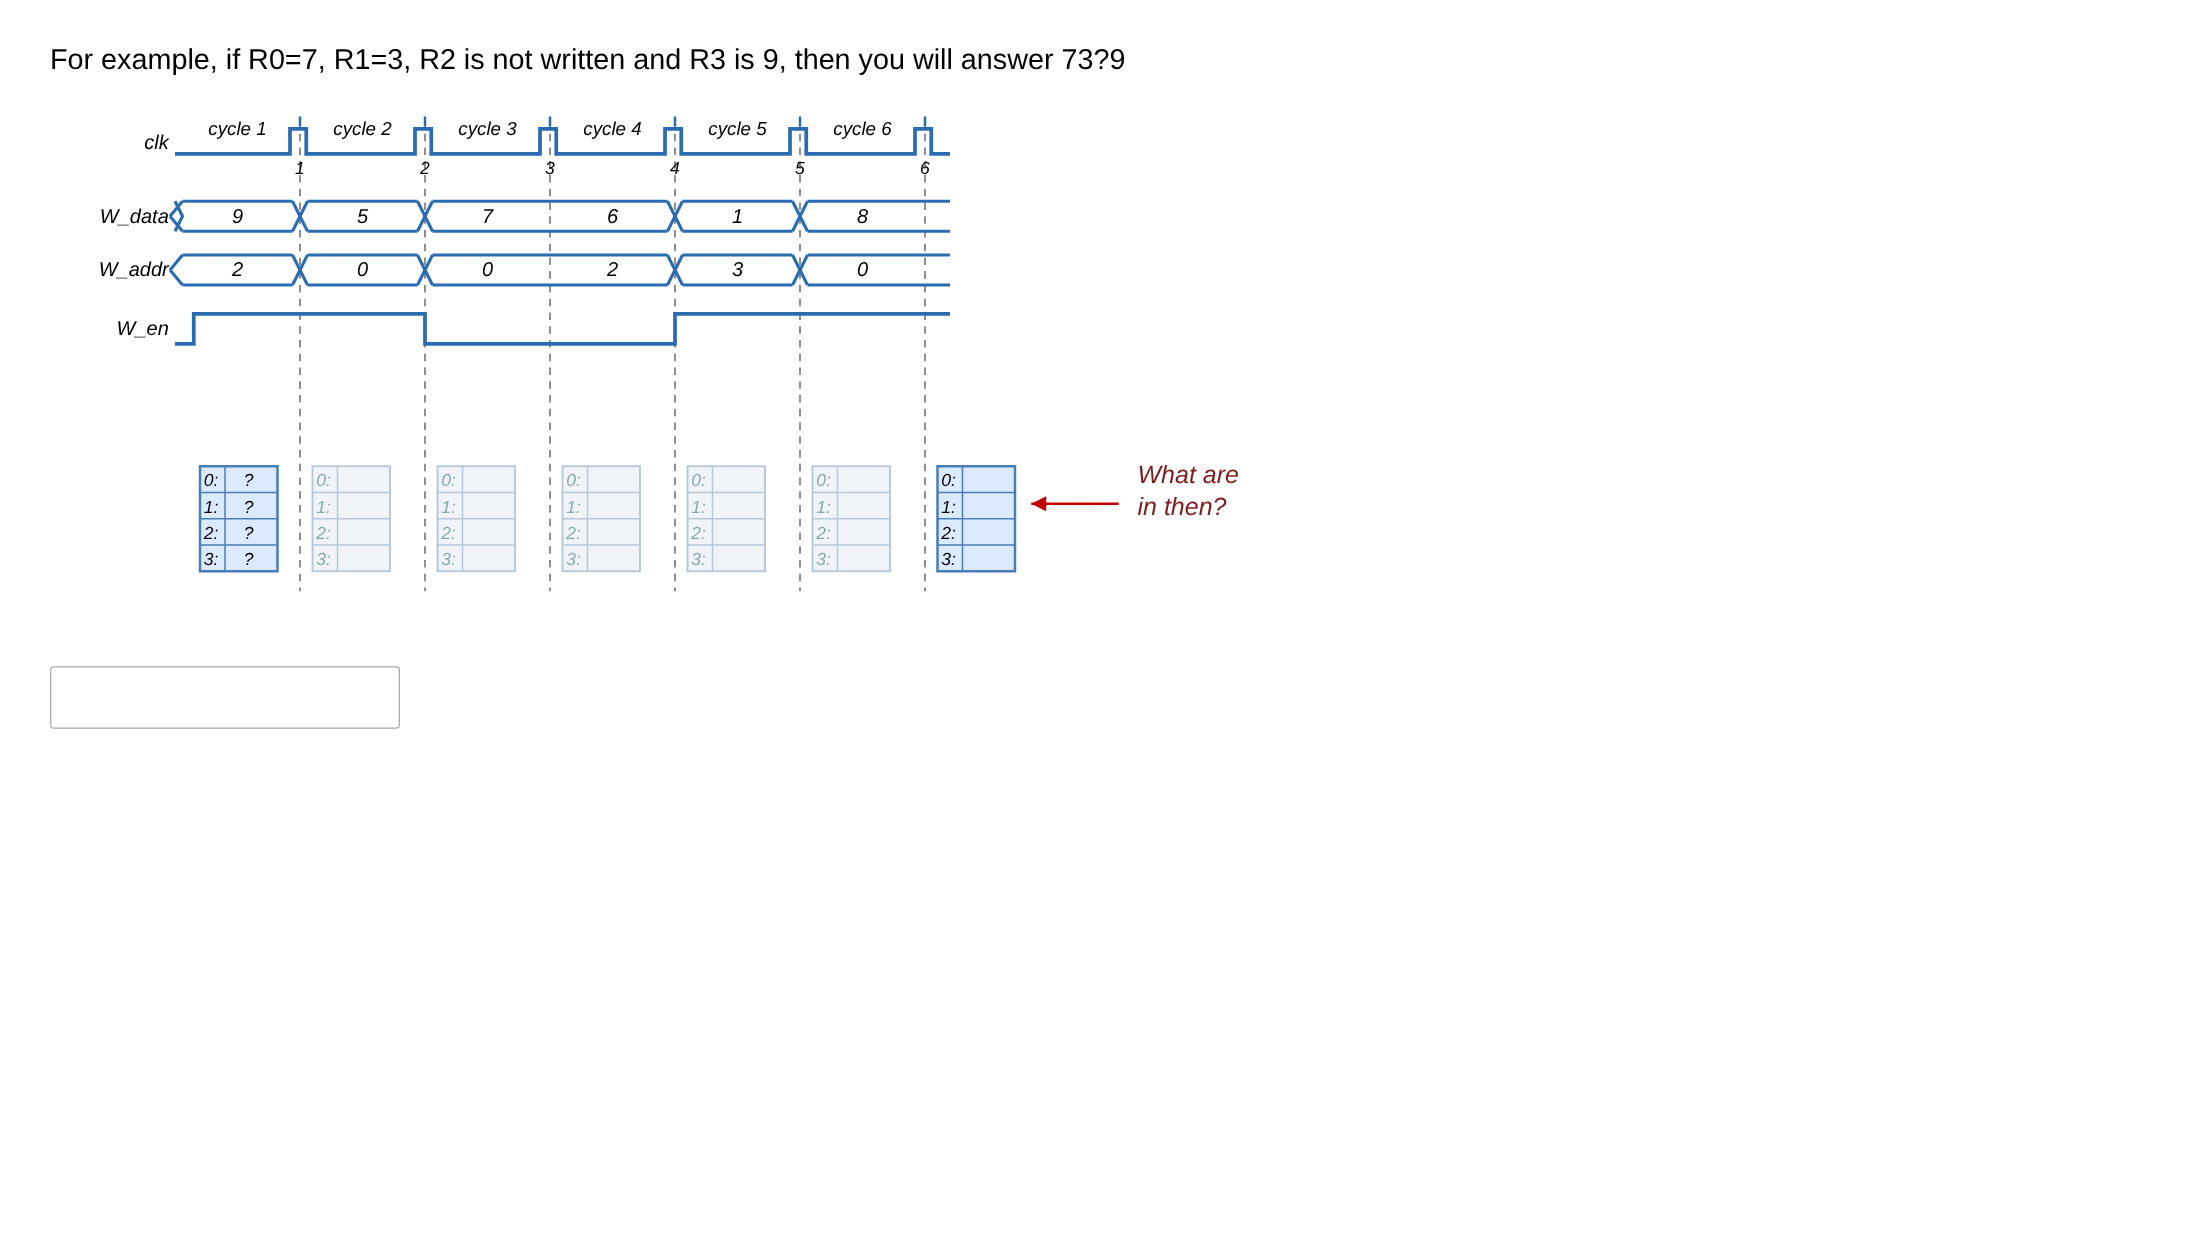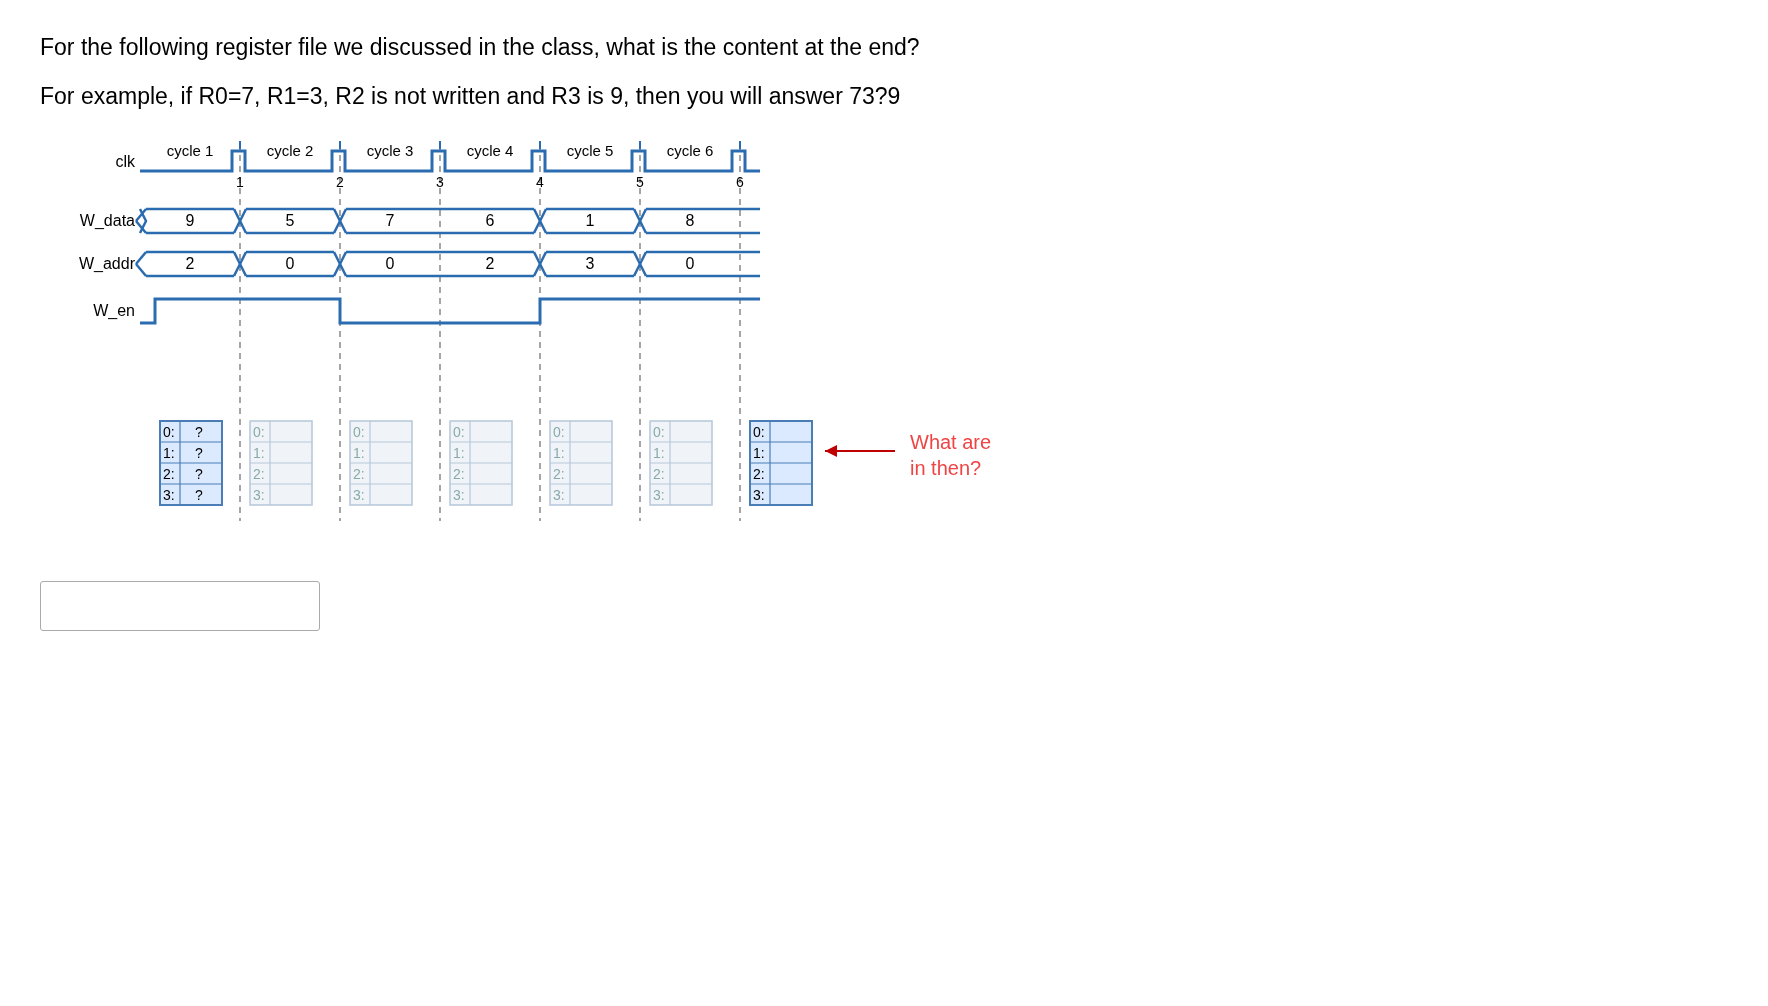--- a/index.html
+++ b/index.html
@@ -14,20 +14,21 @@
   .question-text {
     font-size: 23px;
     margin-bottom: 28px;
   }
   .question-text p { margin: 0 0 14px 0; }
   .diagram-wrap {
     position: relative;
     width: 1000px;
     height: 400px;
     margin-top: 10px;
+    font-style: italic;
   }
   svg { display:block; }
   .sig-label {
     font-size: 16px;
     text-anchor: end;
     font-family: Arial, sans-serif;
   }
   .cycle-label {
     font-size: 15px;
     text-anchor: middle;
@@ -48,24 +49,24 @@
   .tick { stroke:#2b6cb0; stroke-width:2; }
   .vdash { stroke:#888; stroke-width:1.5; stroke-dasharray: 6 5; }
   .regbox { fill:#dbeafe; stroke:#4a7db5; stroke-width:2; }
   .regbox-faded { fill:#f0f4f9; stroke:#b5c7da; stroke-width:1.5; }
   .regcell { fill:none; stroke:#4a7db5; stroke-width:1.2; }
   .regcell-faded { fill:none; stroke:#b5c7da; stroke-width:1.2; }
   .regtxt { font-size:14px; font-family: Arial, sans-serif; }
   .regtxt-faded { font-size:14px; font-family: Arial, sans-serif; fill:#8aa; }
   .annotation {
     position: absolute;
-    color: #ef4444;
+    color: #7f1d1d;
     font-size: 20px;
     left: 870px;
-    top: 288px;
+    top: 274px;
     line-height: 1.3;
   }
   .arrow-red { stroke:#c00000; stroke-width:2; fill:none; }
   .arrow-red-head { fill:#c00000; }
   .answer-box {
     width: 280px;
     height: 50px;
     border: 1px solid #aaa;
     border-radius: 3px;
     margin-top: 40px;
@@ -73,21 +74,20 @@
     padding: 8px 12px;
     background: #fff;
   }
 </style>
 </head>
 <body>
 
 
 
 <div class="question-text">
-  <p>For the following register file we discussed in the class, what is the content at the end?</p>
   <p>For example, if R0=7, R1=3, R2 is not written and R3 is 9, then you will answer 73?9</p>
 </div>
 
 <div class="diagram-wrap">
 <svg width="1000" height="400" viewBox="0 0 1000 400">
 
   <line class="vdash" x1="200" y1="3" x2="200" y2="380"></line>
   <line class="vdash" x1="300" y1="3" x2="300" y2="380"></line>
   <line class="vdash" x1="400" y1="3" x2="400" y2="380"></line>
   <line class="vdash" x1="500" y1="3" x2="500" y2="380"></line>

